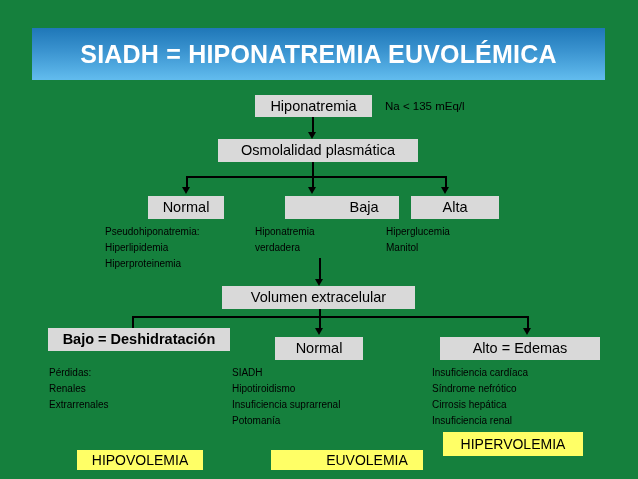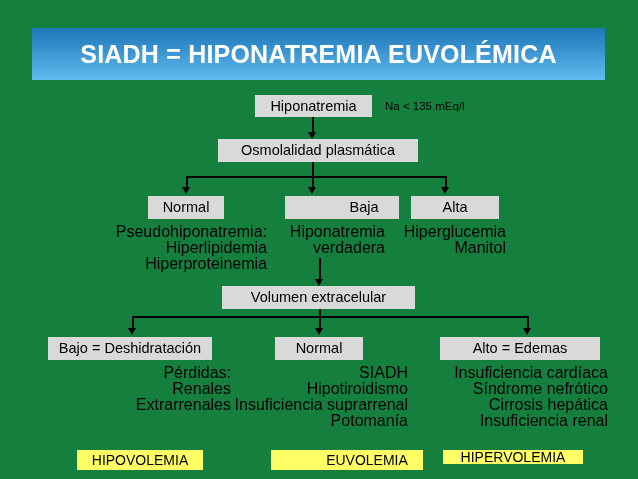--- a/index.html
+++ b/index.html
@@ -49,23 +49,23 @@
     display: flex;
     align-items: center;
     justify-content: center;
     white-space: nowrap;
     line-height: 1;
   }
 
   
   .textblock {
     position: absolute;
-    font-size: 16px;
+    font-size: 10px;
     line-height: 16px;
-    text-align: right;
+    text-align: left;
     white-space: nowrap;
   }
   .annot {
     position: absolute;
     font-size: 11.5px;
     line-height: 14px;
     text-align: left;
     white-space: nowrap;
   }
 
@@ -157,21 +157,21 @@
 
   <div class="vline" style="left:319px; top:309px; height:8px;"></div>
   <div class="hline" style="left:132px; top:316px; width:396px;"></div>
   <div class="vline" style="left:132px; top:316px; height:14px;"></div>
   <div class="vline" style="left:319px; top:316px; height:14px;"></div>
   <div class="vline" style="left:527px; top:316px; height:14px;"></div>
   <div class="arrowhead" style="left:128px; top:328px;"></div>
   <div class="arrowhead" style="left:315px; top:328px;"></div>
   <div class="arrowhead" style="left:523px; top:328px;"></div>
 
-  <div class="node" style="left:48px; top:337px; width:164px; height:23px;">Bajo = Deshidratación</div>
+  <div class="node" style="left:48px; top:328px; width:182px; height:23px;font-weight:bold;">Bajo = Deshidratación</div>
   <div class="node" style="left:275px; top:337px; width:88px; height:23px;">Normal</div>
   <div class="node" style="left:440px; top:337px; width:160px; height:23px;">Alto = Edemas</div>
 
   <div class="textblock" style="left:49px; top:365px; width:182px;">
     <div>Pérdidas:</div>
     <div>Renales</div>
     <div>Extrarrenales</div>
   </div>
   <div class="textblock" style="left:232px; top:365px; width:176px;">
     <div>SIADH</div>
@@ -181,15 +181,15 @@
   </div>
   <div class="textblock" style="left:432px; top:365px; width:176px;">
     <div>Insuficiencia cardíaca</div>
     <div>Síndrome nefrótico</div>
     <div>Cirrosis hepática</div>
     <div>Insuficiencia renal</div>
   </div>
 
   <div class="highlight" style="left:77px; top:438px; width:126px; height:20px;">HIPOVOLEMIA</div>
   <div class="highlight" style="left:271px; top:438px; width:112px; height:20px;padding-left:40px;">EUVOLEMIA</div>
-  <div class="highlight" style="left:443px; top:438px; width:140px; height:14px;text-align:right;">HIPERVOLEMIA</div>
+  <div class="highlight" style="left:443px; top:420px; width:140px; height:24px;text-align:right;">HIPERVOLEMIA</div>
 
 </div>
 
 </body></html>

